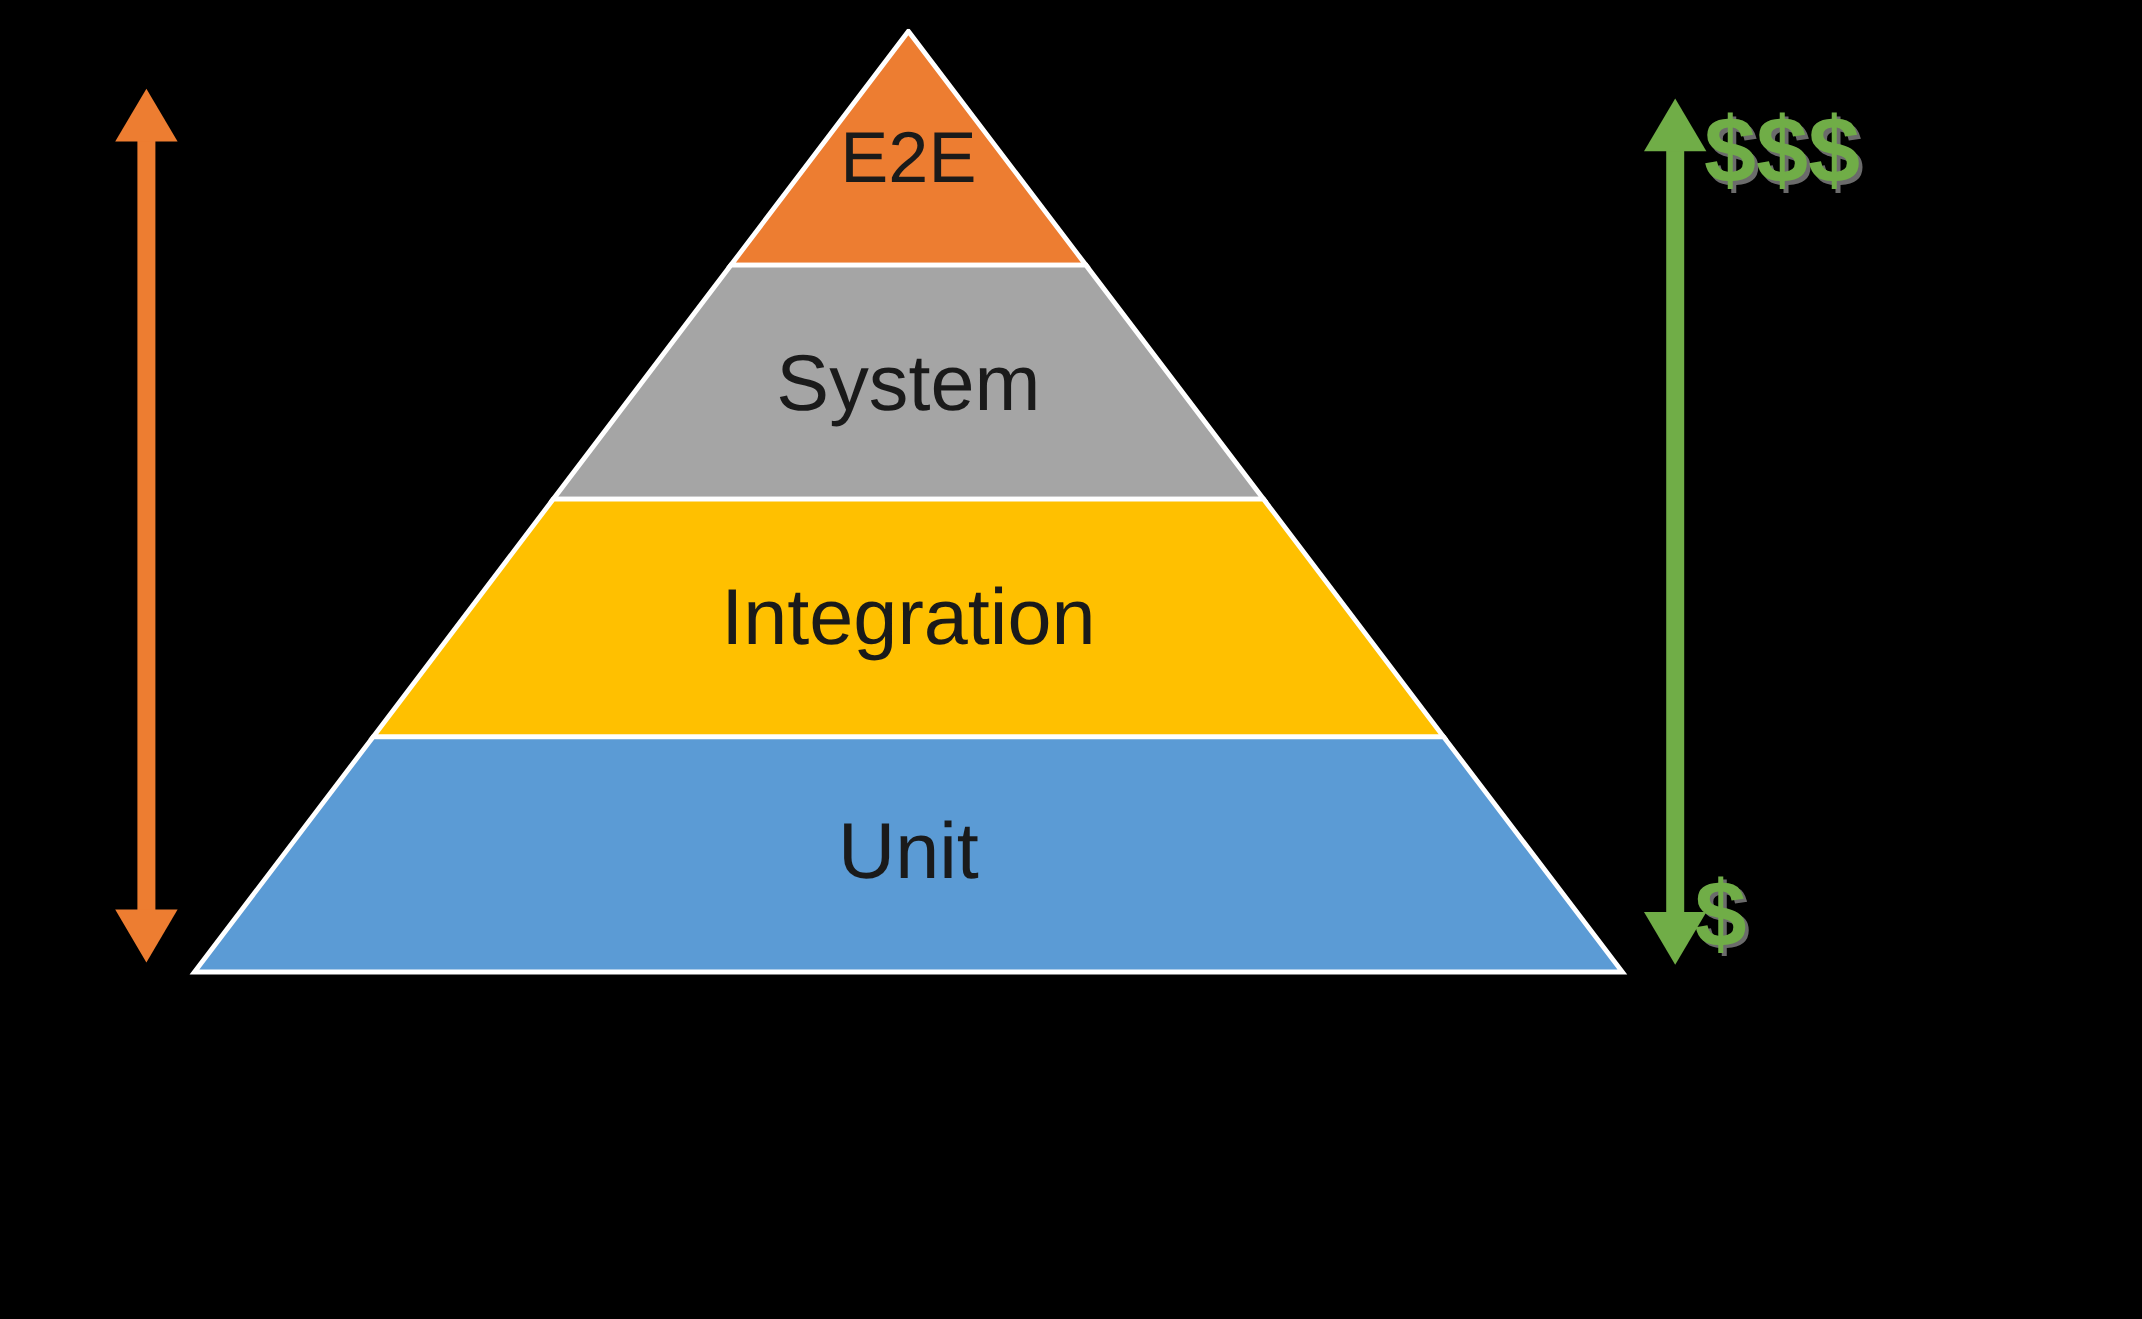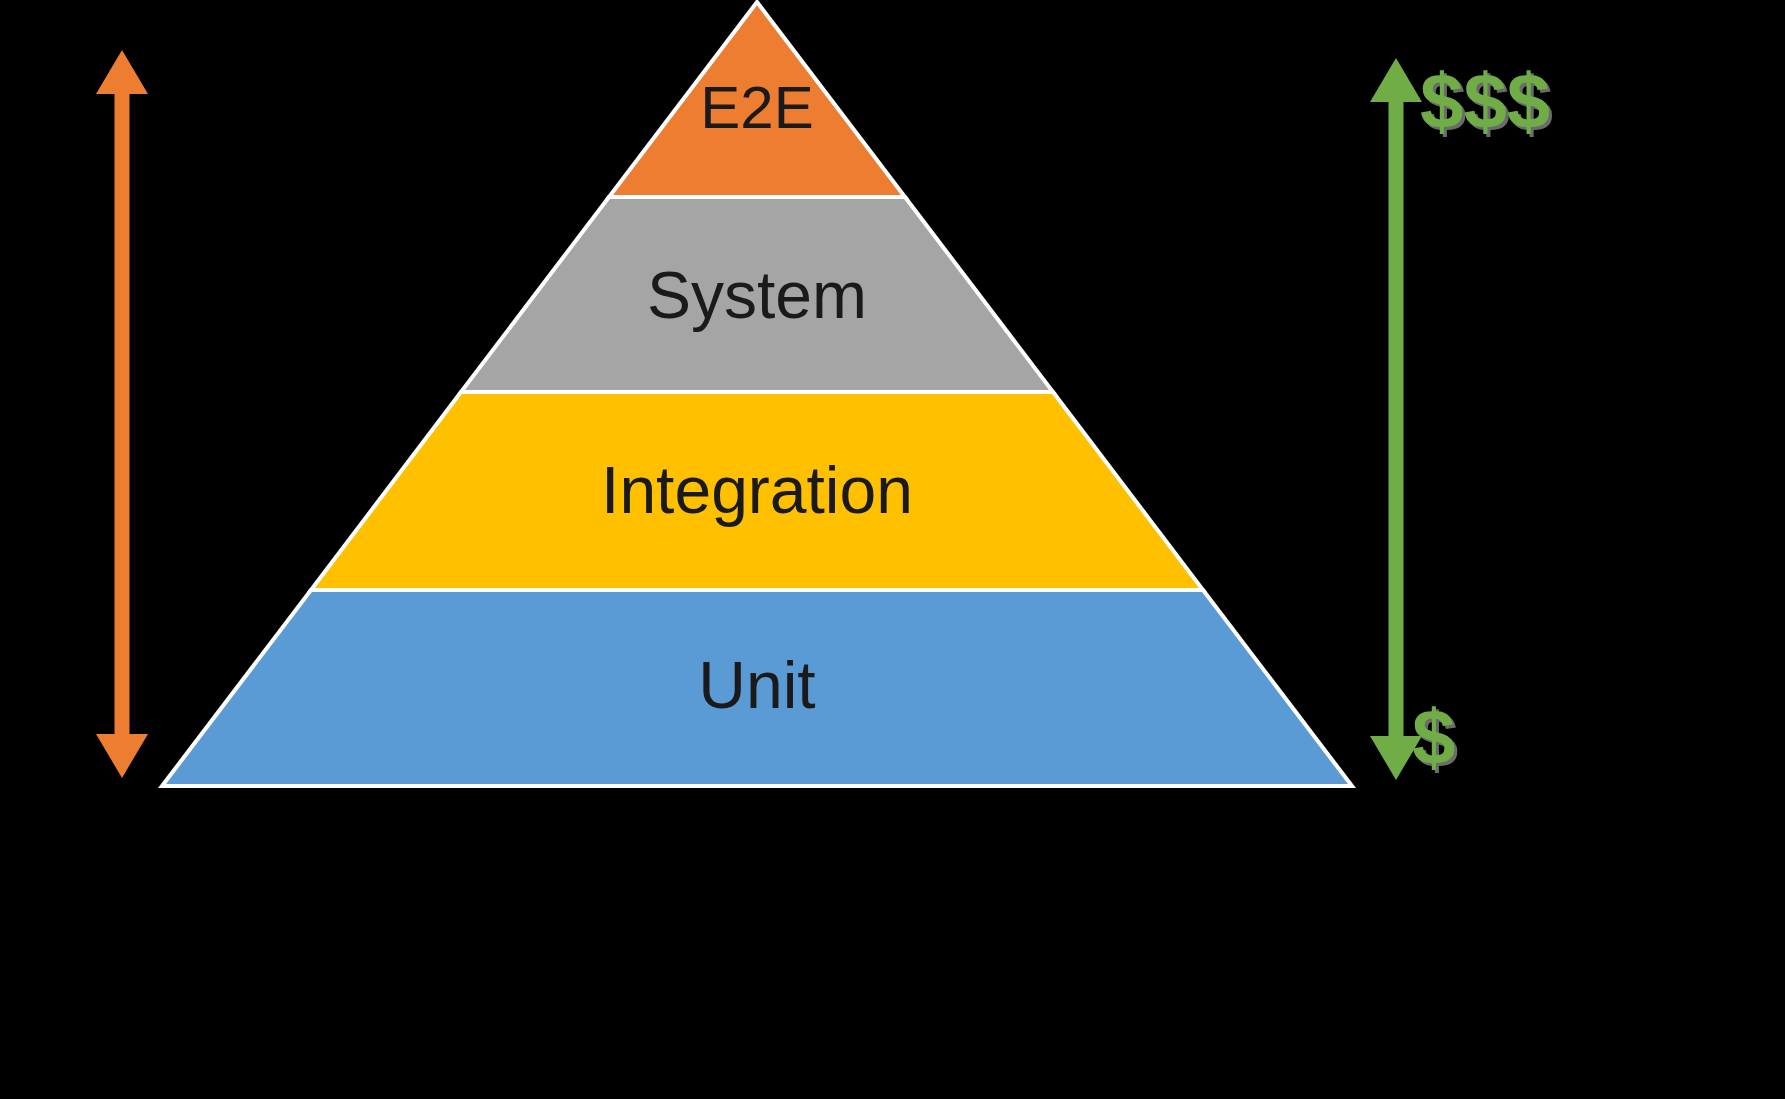--- a/index.html
+++ b/index.html
@@ -7,20 +7,21 @@
     padding: 0;
     background: #000000;
   }
   .canvas {
     position: relative;
     width: 1785px;
     height: 983px;
     background: #000000;
     overflow: hidden;
     font-family: "Liberation Sans", sans-serif;
+    margin-top: 24px;
   }
   .diagram-svg {
     position: absolute;
     top: 0;
     left: 0;
   }
   .layer-label {
     font-family: "Liberation Sans", sans-serif;
     fill: #1a1a1a;
   }

